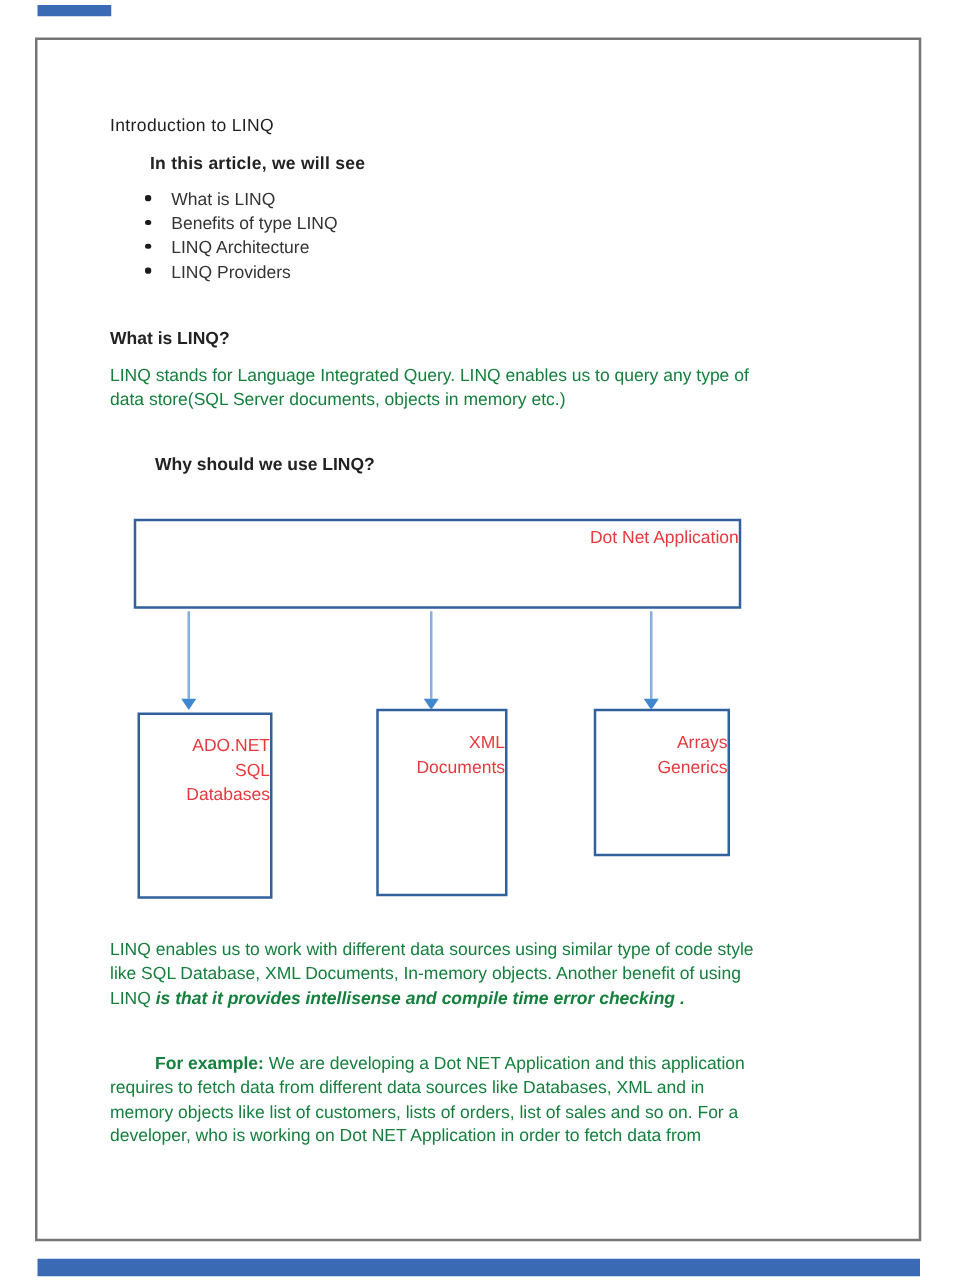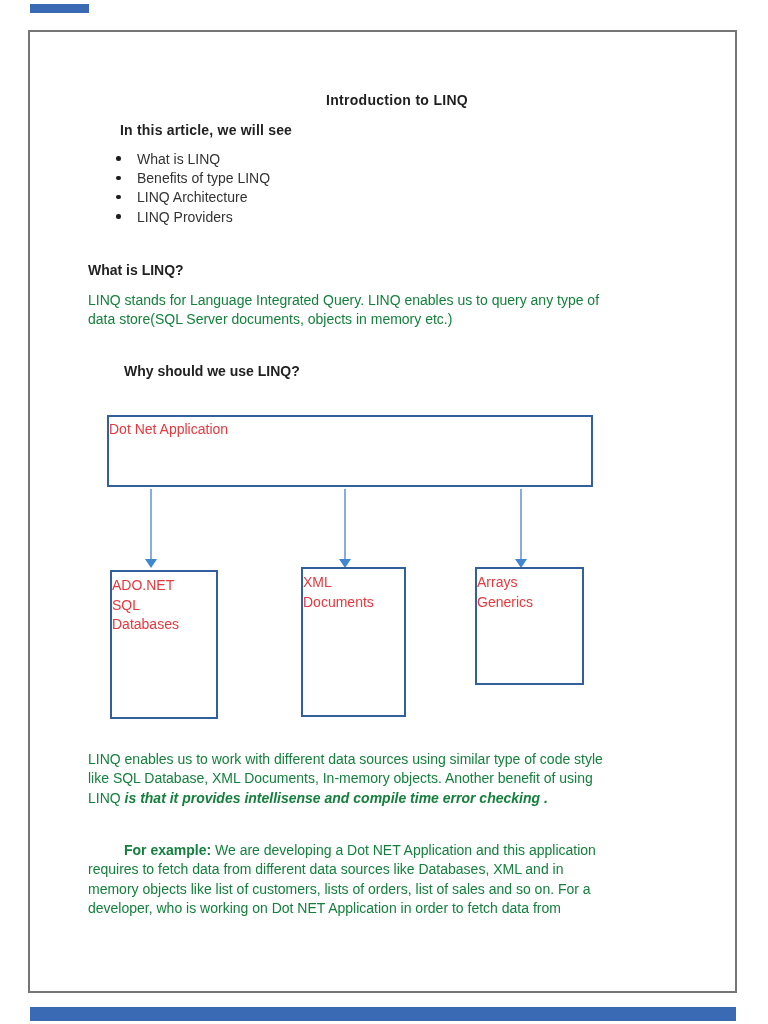--- a/index.html
+++ b/index.html
@@ -10,22 +10,22 @@
   
   .sliver { position:absolute; background:#3a6ab3; }
   .sliver-top    { left:30px; top:4px;    width:59px;  height:9px; }
   .sliver-bottom { left:30px; top:1007px; width:706px; height:14px; }
 
   
   .page { position:absolute; left:28px; top:30px; width:709px; height:963px;
           background:#fff; border:2px solid #767676; }
 
   
-  .doc-title { left:88px; top:92px; width:618px; text-align:center;
-               font-size:14px; font-weight:bold; color:#1f1f1f; letter-spacing:.3px; }
+  .doc-title { left:88px; top:92px; width:618px; 
+               font-size:14px; font-weight:normal; color:#1f1f1f; letter-spacing:.3px; }
   .h-bold { font-size:14px; font-weight:bold; color:#222; }
   .intro-heading { left:88px; top:122px; letter-spacing:.2px;margin-left:32px; }
   .what-heading  { left:88px; top:262px; }
   .why-heading   { left:88px; top:363px;margin-left:36px; }
 
   .body-text { font-size:14px; line-height:19.3px; color:#15803d;
                white-space:pre-line; width:604px; }
   .what-body { left:88px; top:291px; }
   .benefits-body { left:88px; top:750px; }
   .example-body  { left:88px; top:841px; }
@@ -37,23 +37,23 @@
   
   .toc { left:116px; top:149px; }
   .bullet-row { display:flex; align-items:center; height:19.3px; }
   .bullet-dot { width:4.5px; height:4.5px; border-radius:50%; background:#1c1c1c;
                 flex:0 0 auto; }
   .bullet-text { margin-left:16.5px; font-size:14px; color:#333; white-space:nowrap; }
 
   
   .shape-box { position:absolute; border:2px solid #31609c; background:#fff; }
   .box-root { left:107px; top:415px; width:486px; height:72px; }
-  .box-label { width:100%; text-align:left; font-size:14px; color:#e6393e;
+  .box-label { width:100%; text-align:right; font-size:14px; color:#e6393e;
                line-height:19.6px; white-space:pre-line; padding-top:3px; }
-  .box-child .box-label { padding-top:4px; }
+  .box-child .box-label { padding-top:15px; }
   .box-c1 { left:110px; top:570px; width:108px; height:149px; }
   .box-c2 { left:301px; top:567px; width:105px; height:150px; }
   .box-c3 { left:475px; top:567px; width:109px; height:118px; }
 
   .connector { position:absolute; width:2px; height:70px; top:489px; background:#85aede; }
   .conn-1 { left:150px; } .conn-2 { left:344px; } .conn-3 { left:520px; }
   .arrowhead { position:absolute; top:559px; width:0; height:0;
                border-left:6px solid transparent; border-right:6px solid transparent;
                border-top:9px solid #3f87cf; }
   .ah-1 { left:145px; } .ah-2 { left:339px; } .ah-3 { left:515px; }

